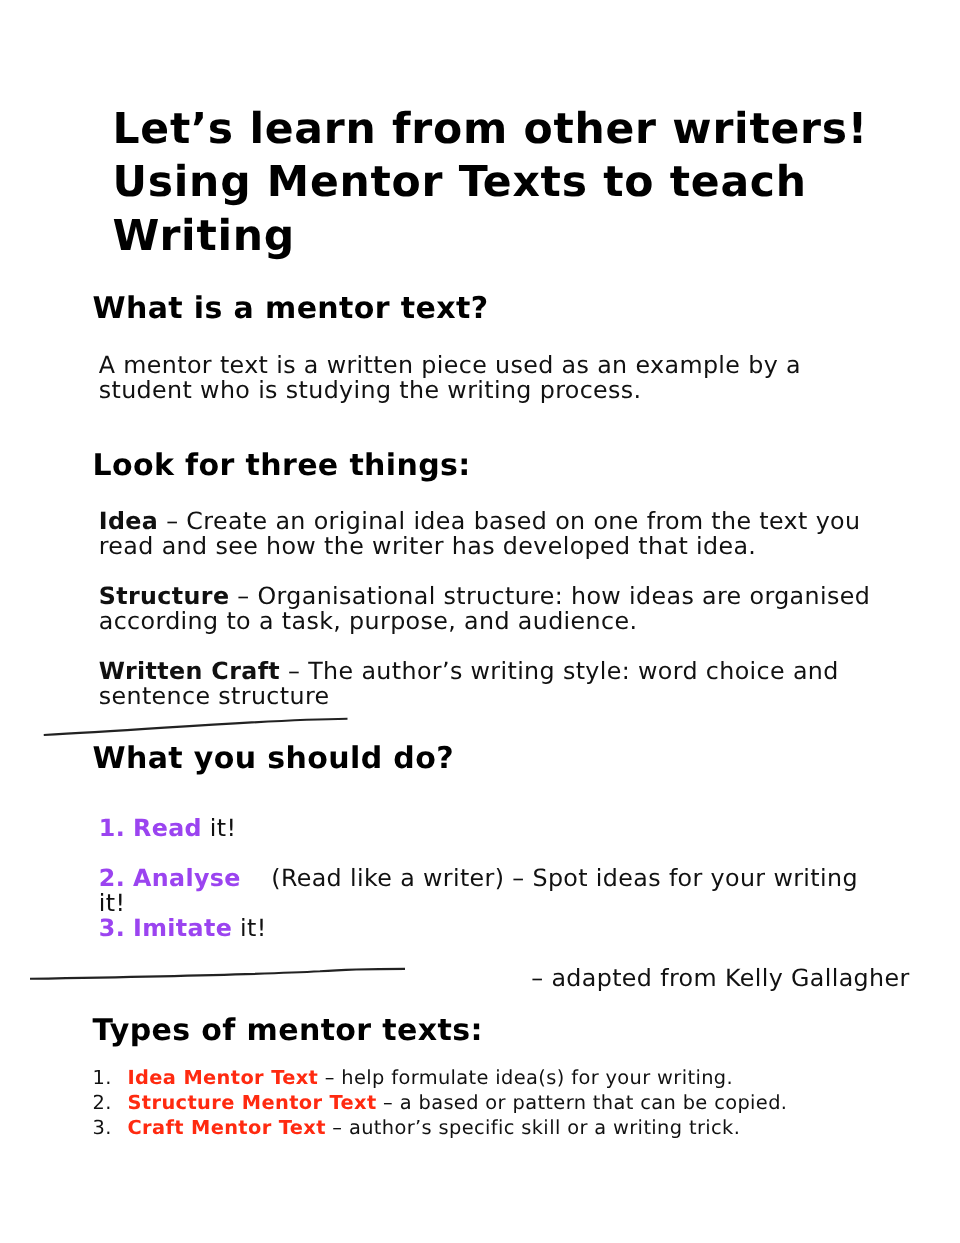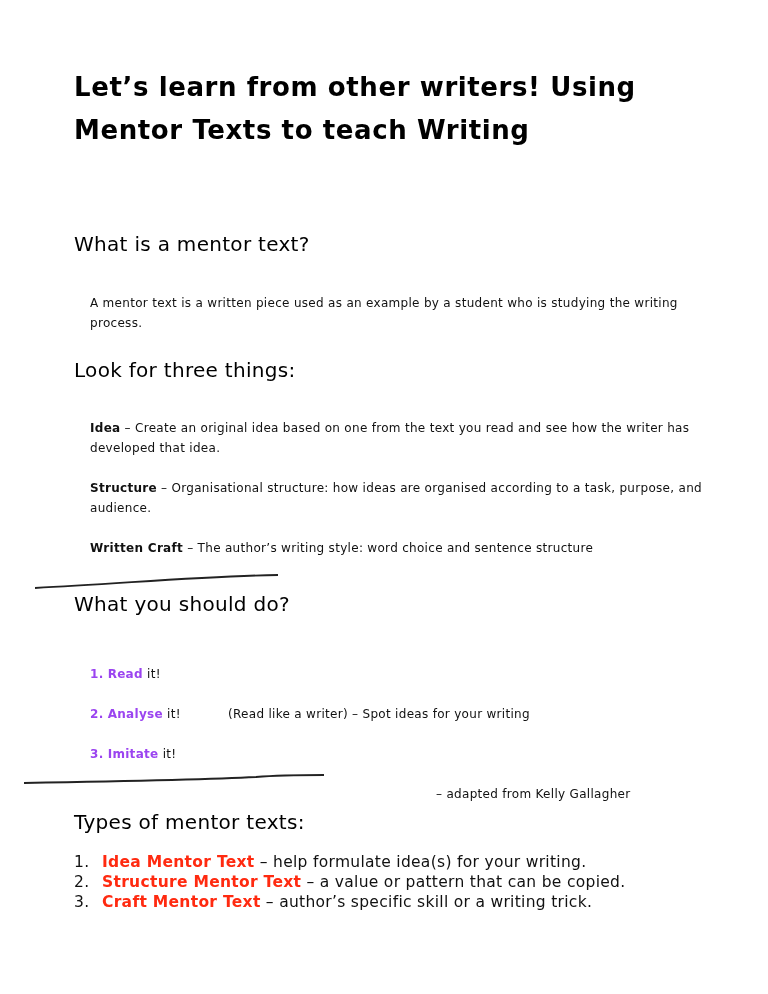--- a/index.html
+++ b/index.html
@@ -1,19 +1,19 @@
 <!DOCTYPE html>
 <html><head>
 <meta charset="utf-8">
 <style>
   html,body{margin:0;padding:0;background:#fff;}
   body{width:768px;height:994px;position:relative;overflow:hidden;font-family:"DejaVu Sans","Liberation Sans",sans-serif;color:#111;}
-  h1{position:absolute;left:74px;top:66px;margin:0;font-size:26px;line-height:43px;font-weight:bold;letter-spacing:0.6px;color:#000;width:660px;}
-  h2{position:absolute;left:74px;margin:0;font-size:20px;font-weight:normal;color:#000;letter-spacing:0.3px;}
-  p,.row{position:absolute;left:74px;margin:16px;font-size:12px;line-height:20px;letter-spacing:0.3px;width:640px;}
+  h1{position:absolute;left:74px;top:66px;margin:16px;font-size:34px;line-height:43px;font-weight:bold;letter-spacing:0.6px;color:#000;width:660px;}
+  h2{position:absolute;left:74px;margin:0;font-size:24px;font-weight:bold;color:#000;letter-spacing:0.3px;}
+  p,.row{position:absolute;left:74px;margin:5px;font-size:19px;line-height:20px;letter-spacing:0.3px;width:640px;}
   .b{font-weight:bold;}
   .purple{color:#9b44f0;font-weight:bold;}
   .red{color:#ff2a10;font-weight:bold;text-align:center;}
   .step{display:flex;}
   .step .lbl{width:138px;display:inline-block;}
   .types{position:absolute;left:74px;top:852px;font-size:15.5px;line-height:20px;letter-spacing:0.3px;}
   .types .li{display:flex;}
   .types .num{width:28px;}
   svg.line{position:absolute;left:0;top:0;}
 </style>
@@ -49,19 +49,19 @@
 <p style="top:768px;left:420px;width:320px">– adapted from Kelly Gallagher</p>
 
 <h2 style="top:810px">Types of mentor texts:</h2>
 <div class="types">
   <div class="li">
       <span class="num">1.</span>
       <span><span class="red">Idea Mentor Text</span><span> – help formulate idea(s) for your writing.</span></span>
     </div>
   <div class="li">
       <span class="num">2.</span>
-      <span><span class="red">Structure Mentor Text</span><span> – a value or pattern that can be copied.</span></span>
+      <span><span class="red">Structure Mentor Text</span><span> – a based or pattern that can be copied.</span></span>
     </div>
   <div class="li">
       <span class="num">3.</span>
       <span><span class="red">Craft Mentor Text</span><span> – author’s specific skill or a writing trick.</span></span>
     </div>
 </div>
 
 </body></html>

